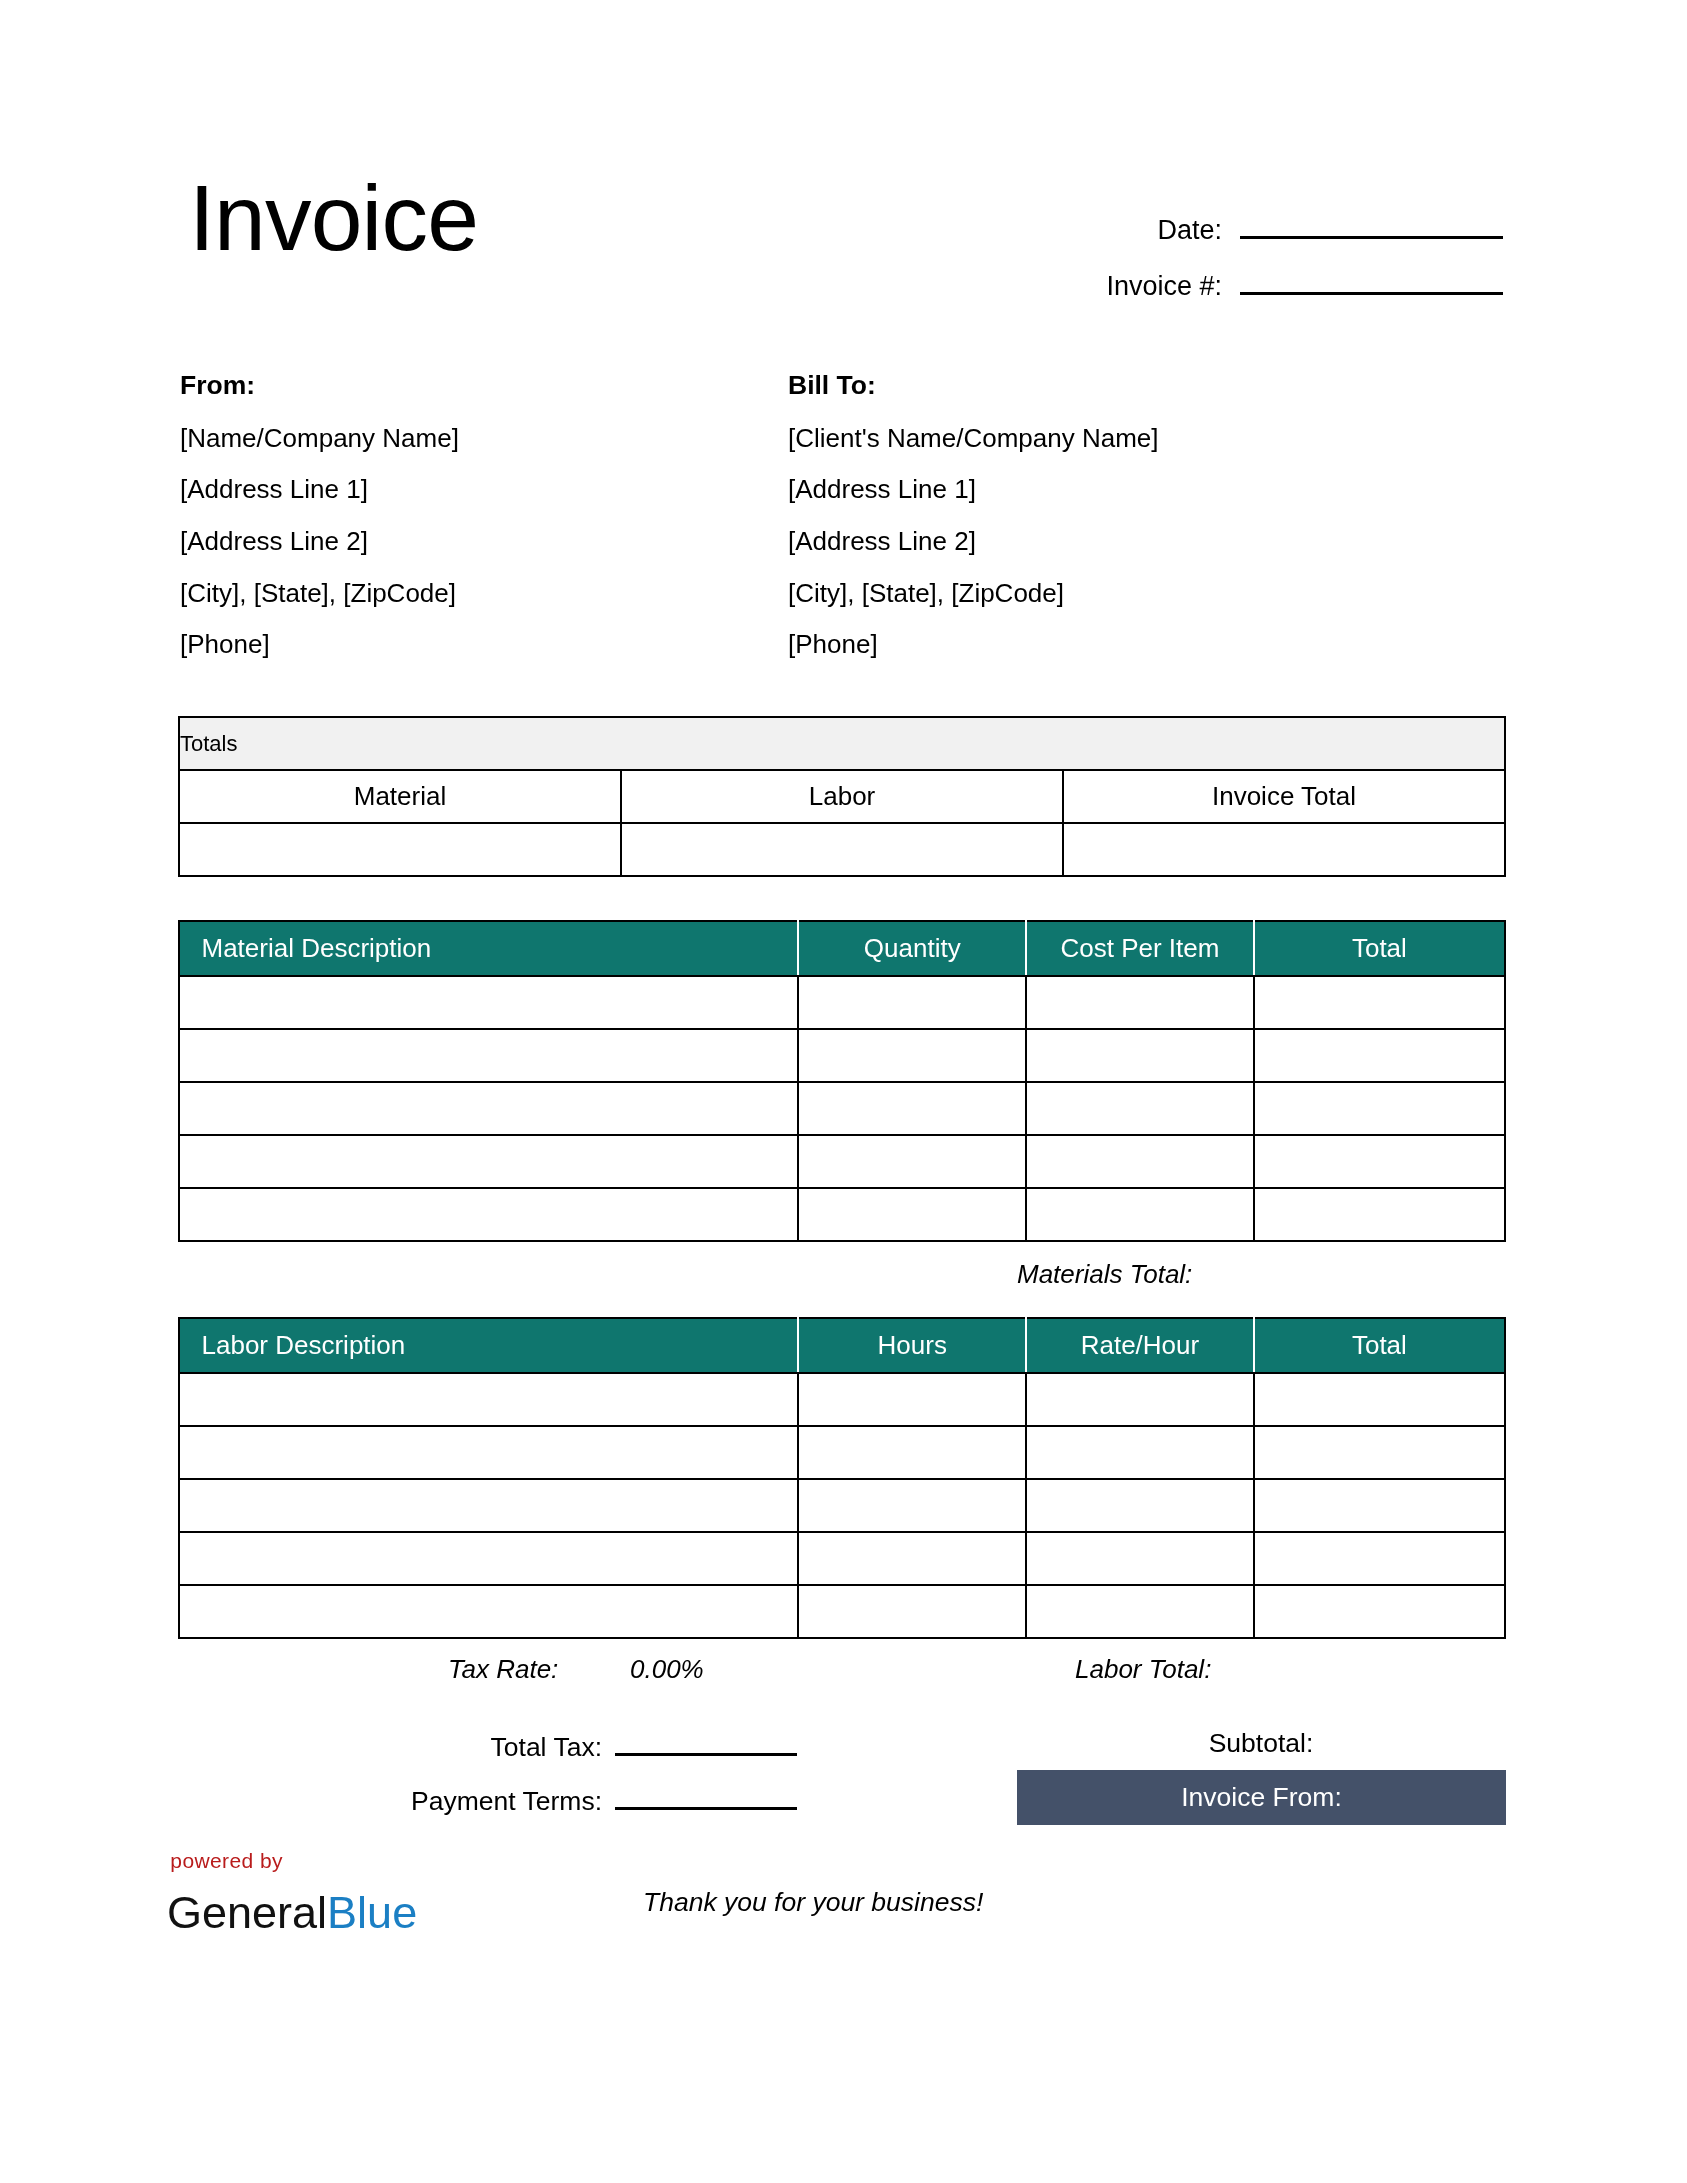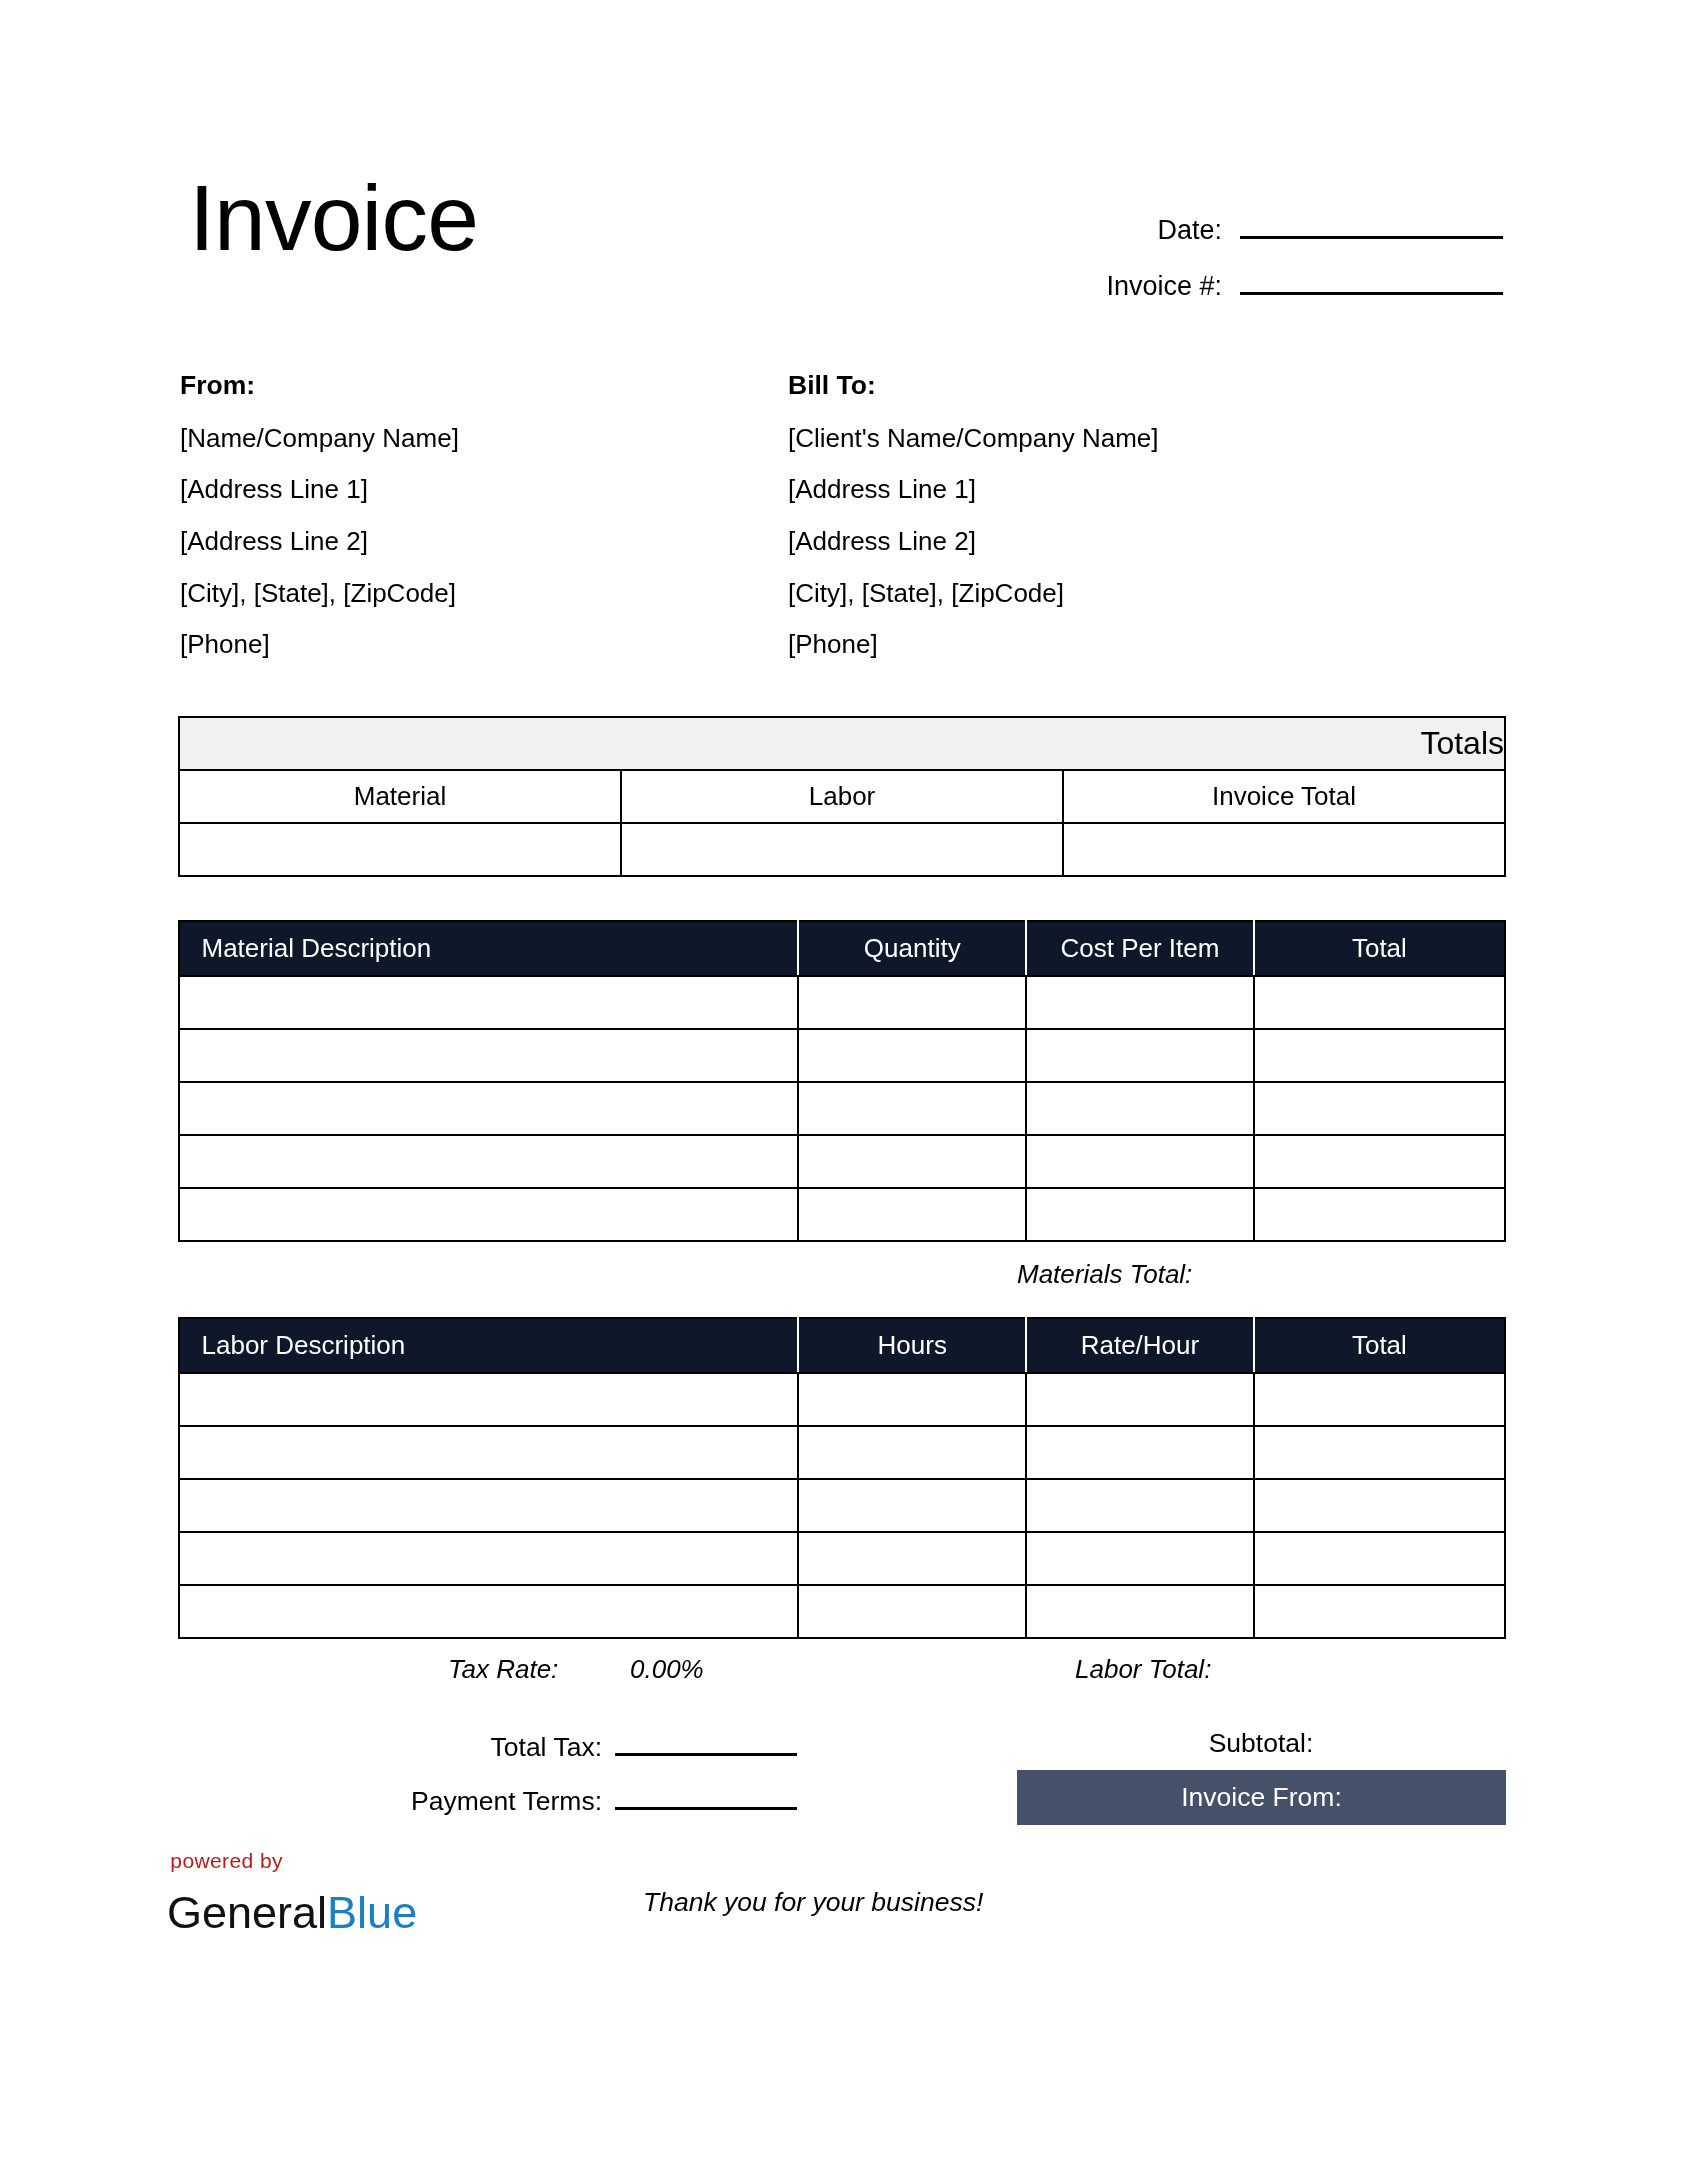--- a/index.html
+++ b/index.html
@@ -90,34 +90,34 @@
   .tbl td, .tbl th {
     border: 2.5px solid #000000;
     padding: 0;
     font-weight: normal;
   }
 
   
   .totals-tbl { top: 716px; }
   .totals-tbl .ttl-head {
     background: #f1f1f1;
-    text-align: right;
+    text-align: left;
     height: 51px;
-    font-size: 32px;
+    font-size: 22px;
   }
   .totals-tbl .ttl-col {
     text-align: center;
     height: 51px;
     font-size: 26px;
   }
   .totals-tbl .ttl-blank { height: 51px; }
 
   
   .items-tbl thead th {
-    background: #0f172a;
+    background: #0f766e;
     color: #ffffff;
     height: 53px;
     font-size: 26px;
     border: 2.5px solid #000000;
     border-left: 2.5px solid #ffffff;
     border-right: 2.5px solid #ffffff;
   }
   .items-tbl thead th.first {
     text-align: left;
     padding-left: 21.5px;

